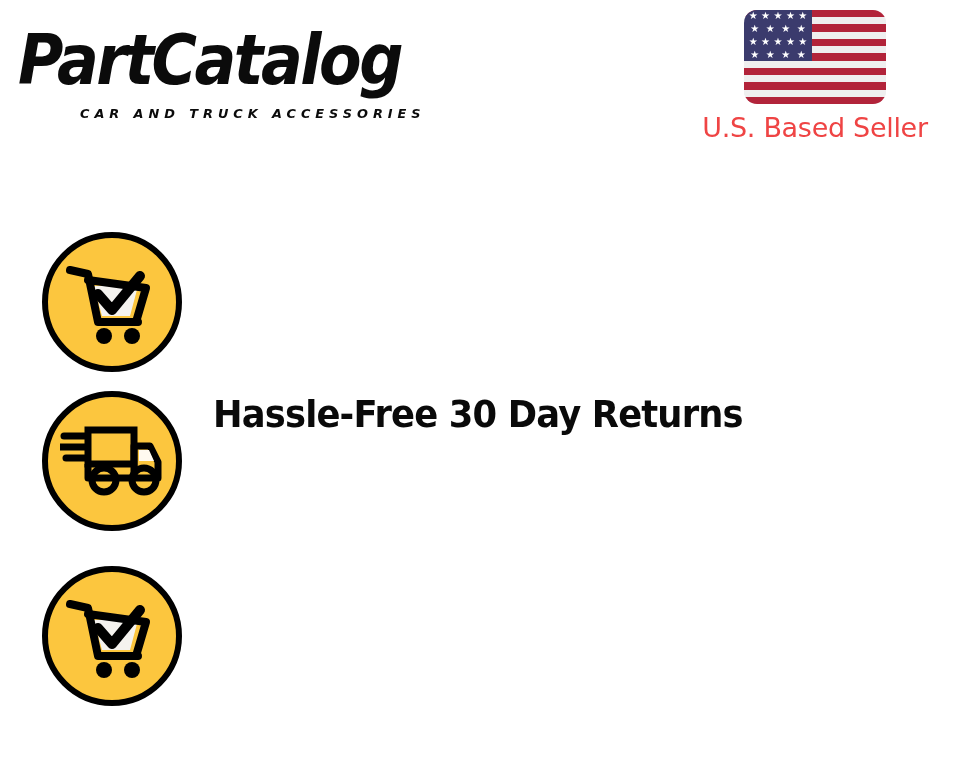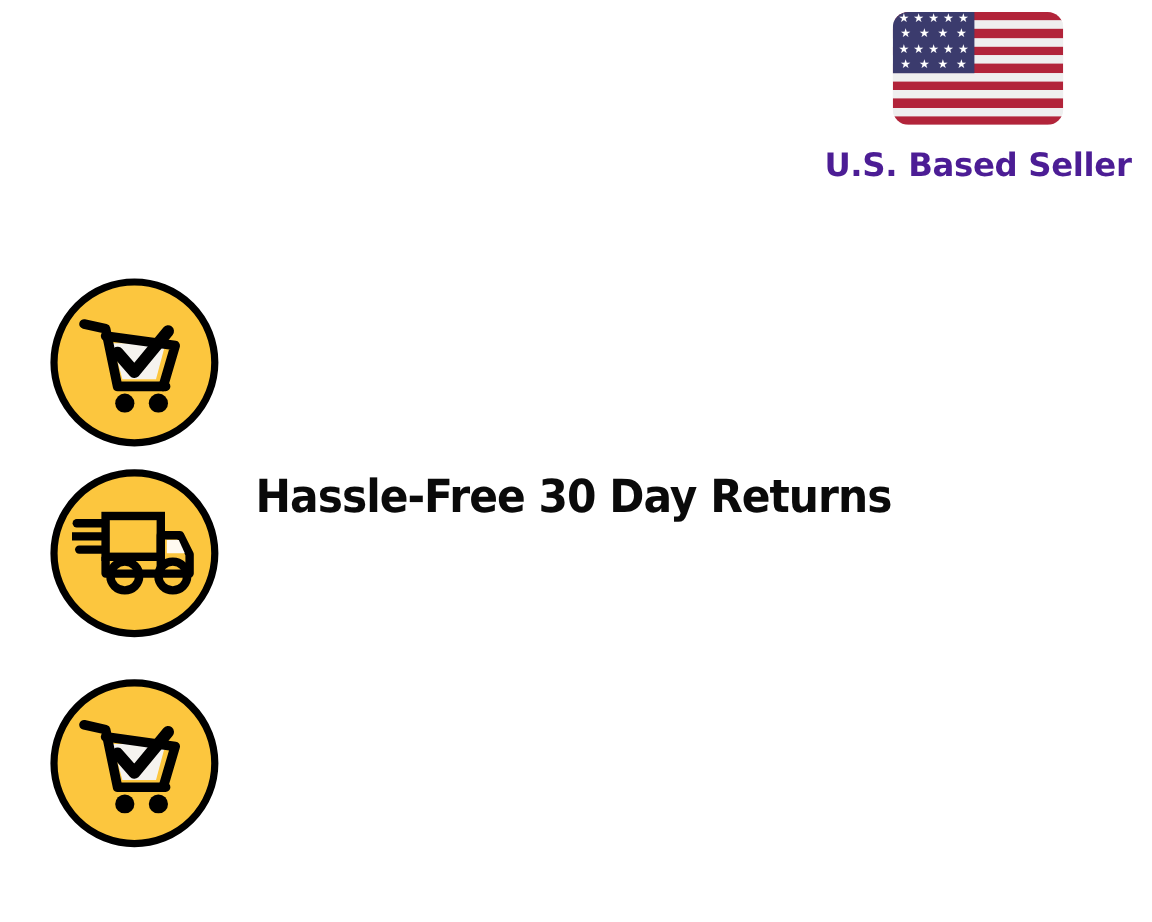--- a/index.html
+++ b/index.html
@@ -105,26 +105,26 @@
     align-items: center;
     padding: 0 3px;
   }
   .flag-canton .star-row span {
     color: #ffffff;
     font-size: 10px;
     line-height: 10px;
     font-family: "DejaVu Sans", sans-serif;
   }
   .seller-text {
-    margin-top: 19px;
+    margin-top: 8px;
     font-family: "DejaVu Sans", sans-serif;
     font-size: 27px;
-    font-weight: 700;
+    font-weight: 400;
     letter-spacing: -0.3px;
-    color: #4c1d95;
+    color: #ef4444;
     white-space: nowrap;
   }
 
   
   .features {
     position: absolute;
     top: 226px;
     left: 0;
     width: 960px;
   }
@@ -195,20 +195,24 @@
   }
   .feature-sub.first-note {
     margin-top: 4px;
   }
 </style>
 </head>
 <body>
 
 <div class="header">
 
+  <div class="brand-logo">
+    <div class="brand-wordmark">PartCatalog</div>
+    <div class="brand-tagline">CAR AND TRUCK ACCESSORIES</div>
+  </div>
 
   <div class="seller-badge">
     <div class="us-flag">
       <div class="flag-stripes">
         <i class="r"></i>
           <i class="w"></i>
           <i class="r"></i>
           <i class="w"></i>
         <i class="r"></i>
           <i class="w"></i>

